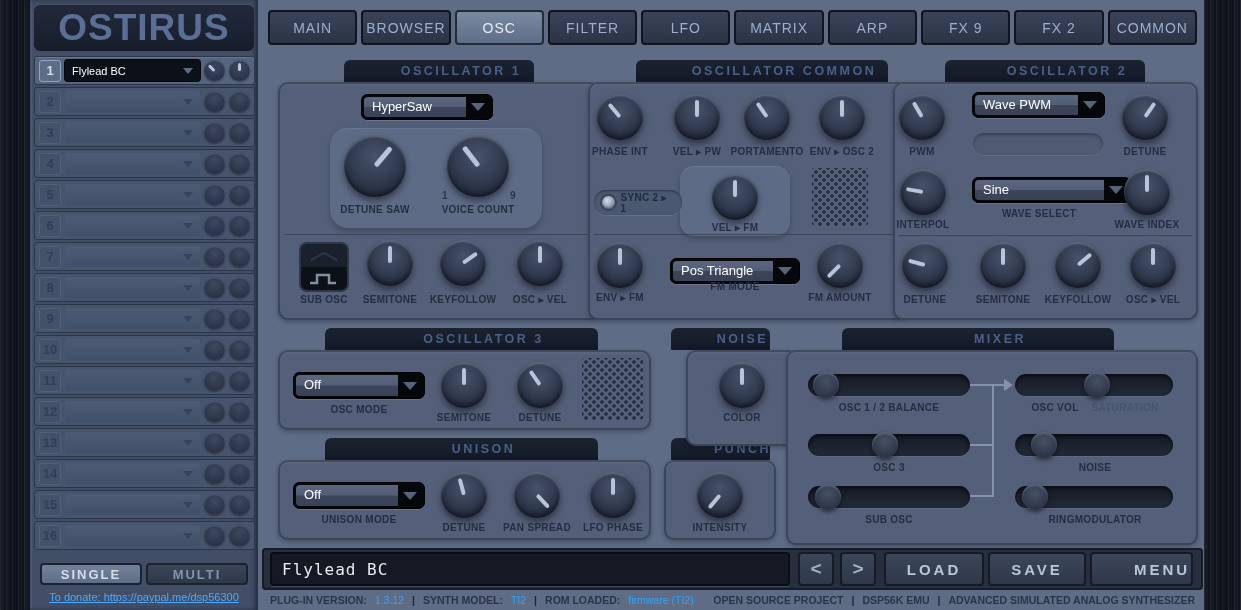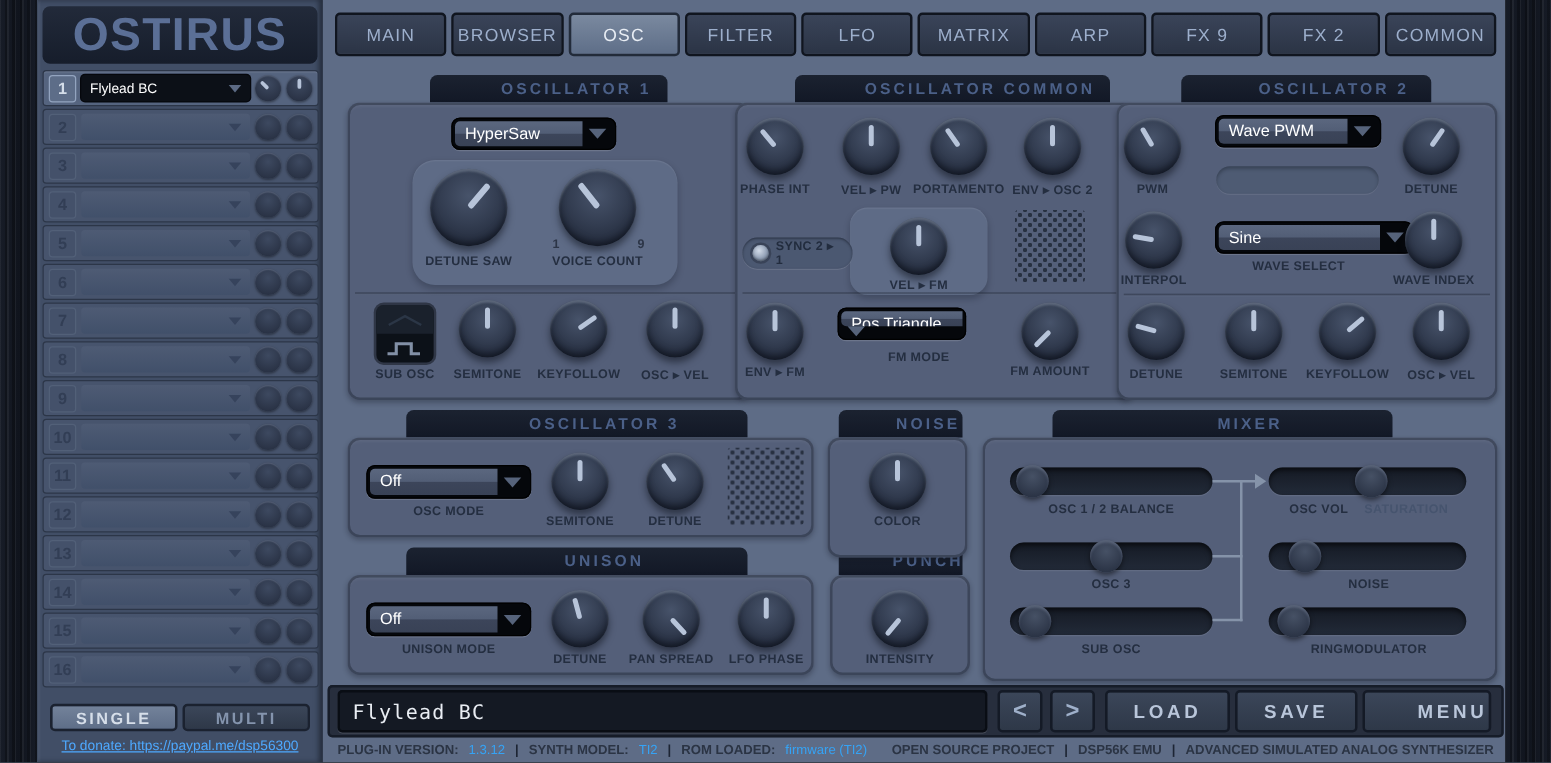--- a/index.html
+++ b/index.html
@@ -383,21 +383,21 @@
       <div class="knob k46" style="left:124px;top:92px;">
           <i class="ptr" style="--a:0deg"></i>
         </div>
       <div class="klabel" style="left:102px;top:140px;">VEL ▸ FM</div>
       <div class="dots" style="left:224px;top:86px;width:56px;height:58px;"></div>
       <div class="hr" style="top:152px;"></div>
       <div class="knob k46" style="left:9px;top:160px;">
           <i class="ptr" style="--a:0deg"></i>
         </div>
       <div class="klabel" style="left:-13px;top:210px;">ENV ▸ FM</div>
-      <div class="dd" style="left:82px;top:164px;width:103px;height:26px;flex-direction:column;">
+      <div class="dd" style="left:82px;top:176px;width:130px;height:26px;">
           <span class="dd-t">Pos Triangle</span>
           <span class="dd-a">
             <i></i>
           </span>
         </div>
       <div class="klabel" style="left:102px;top:199px;">FM MODE</div>
       <div class="knob k46" style="left:229px;top:160px;">
           <i class="ptr" style="--a:-135deg"></i>
         </div>
       <div class="klabel" style="left:207px;top:210px;">FM AMOUNT</div>
@@ -465,21 +465,21 @@
           <i class="ptr" style="--a:0deg"></i>
         </div>
       <div class="knob k46" style="left:239px;top:12px;">
           <i class="ptr" style="--a:-35deg"></i>
         </div>
       <div class="klabel" style="left:141px;top:62px;">SEMITONE</div>
       <div class="klabel" style="left:217px;top:62px;">DETUNE</div>
       <div class="dots" style="left:304px;top:8px;width:61px;height:62px;"></div>
     </section>
 
-    <section class="panel" style="left:400px;top:350px;width:112px;height:96px;padding-left:44px;">
+    <section class="panel" style="left:424px;top:350px;width:112px;height:96px;padding-left:44px;">
       <div class="knob k46" style="left:33px;top:12px;">
           <i class="ptr" style="--a:0deg"></i>
         </div>
       <div class="klabel" style="left:11px;top:62px;">COLOR</div>
     </section>
 
     <section class="panel" style="left:524px;top:350px;width:412px;height:195px;">
       <div class="track" style="left:22px;top:24px;width:162px;"></div>
       <div class="thumb" style="left:27px;top:22px;"></div>
       <div class="klabel" style="left:33px;top:52px;width:140px;">OSC 1 / 2 BALANCE</div>

